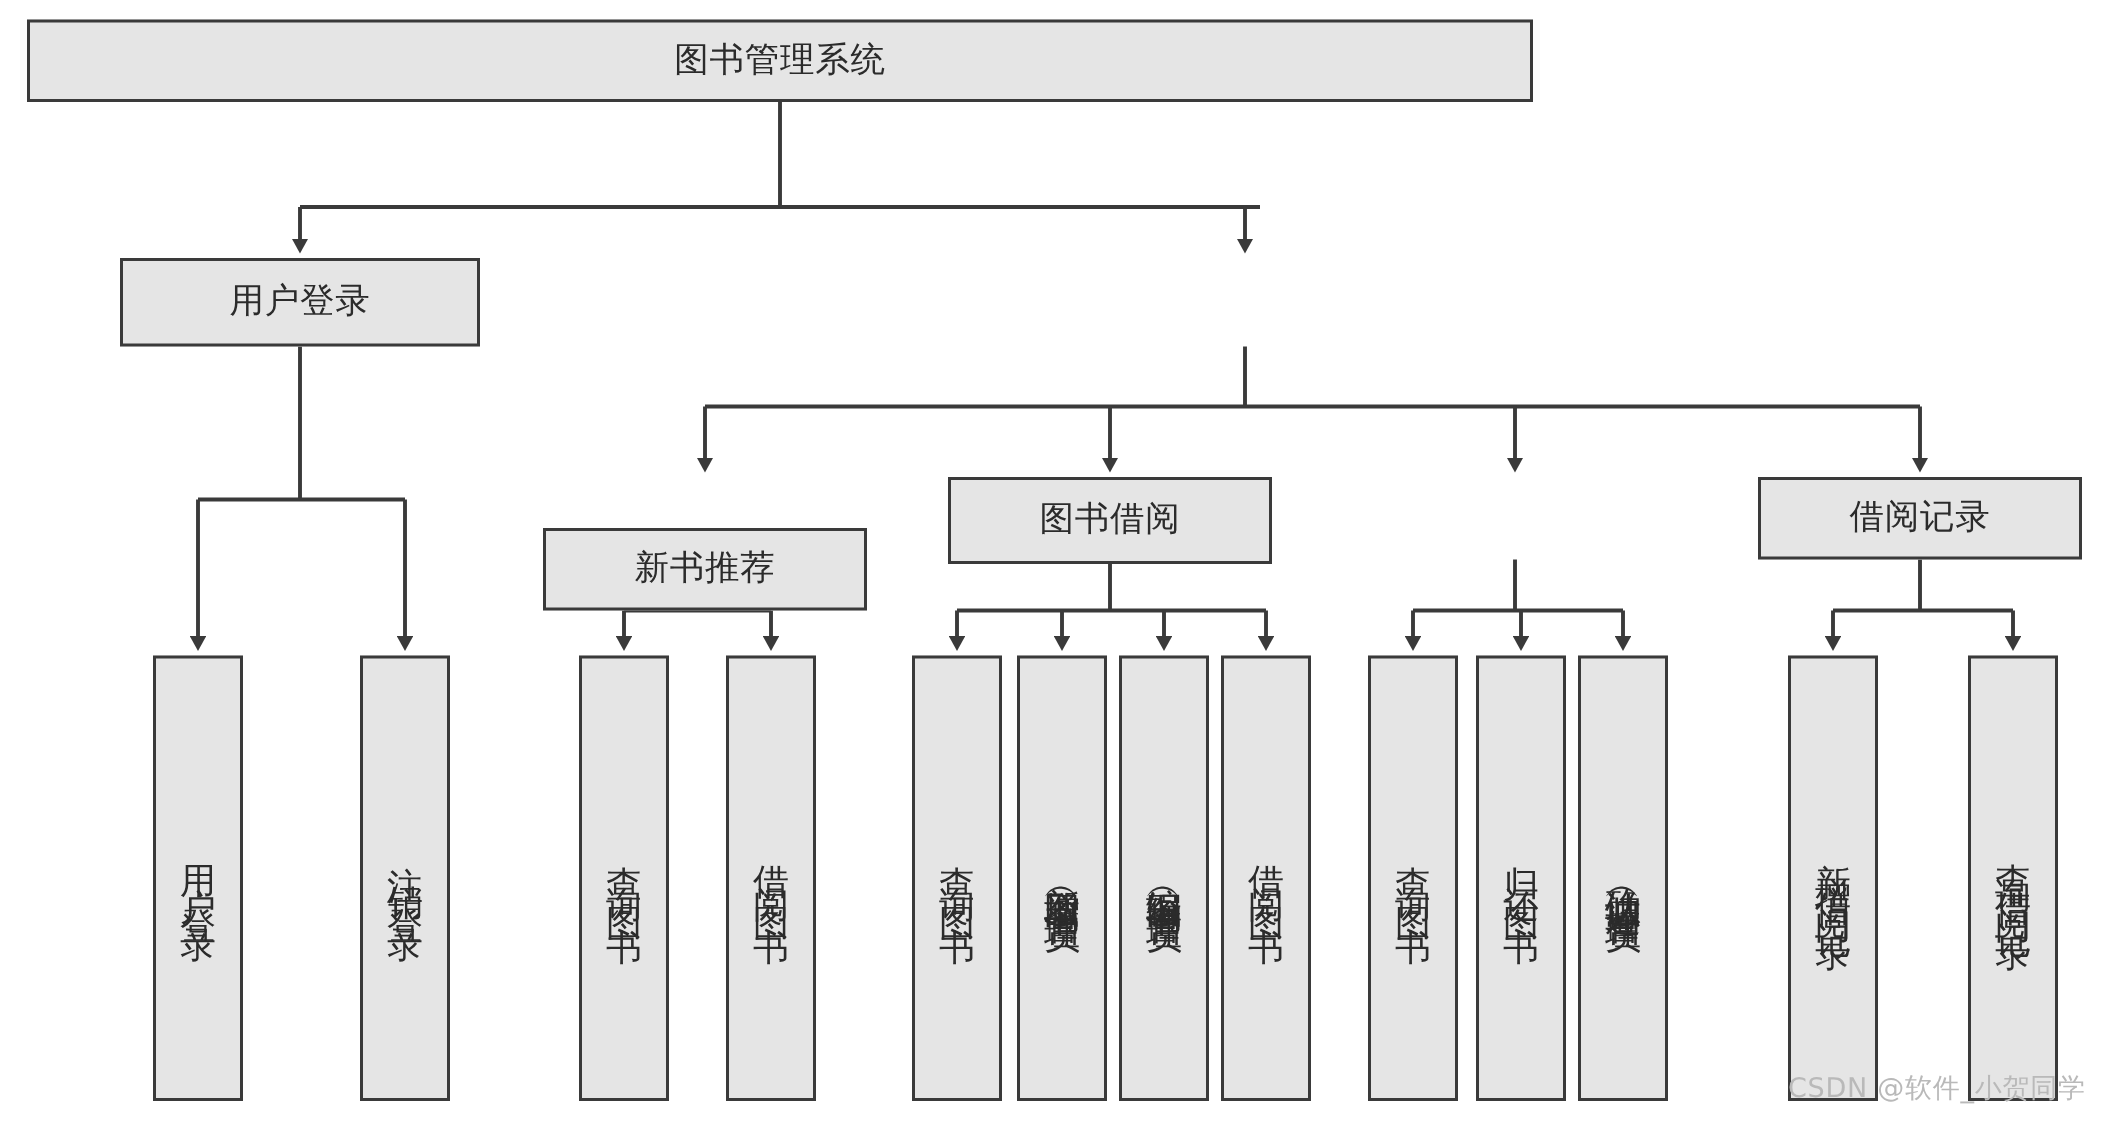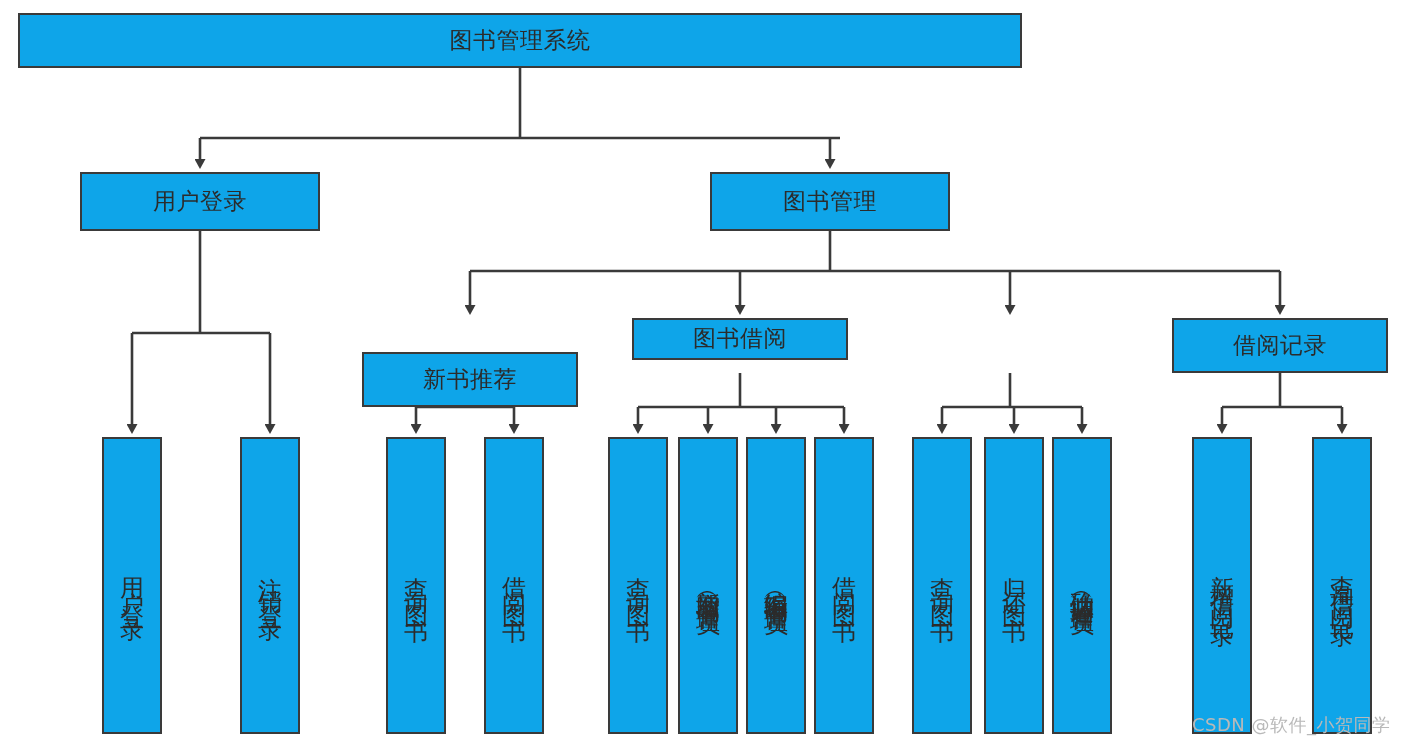--- a/index.html
+++ b/index.html
@@ -22,21 +22,21 @@
     left: 0;
     top: 0;
     width: 1405px;
     height: 747px;
     pointer-events: none;
   }
   .node {
     position: absolute;
     box-sizing: border-box;
     border: 2px solid #3a3a3a;
-    background: #0ea5e9;
+    background: #e5e5e5;
     display: flex;
     align-items: center;
     justify-content: center;
     color: #2b2b2b;
   }
   .node.horiz {
     font-size: 23px;
     line-height: 1.1;
     letter-spacing: 0.5px;
   }
@@ -109,24 +109,23 @@
       <path d="M1280,373 L1280,407"></path>
       <path d="M1222,407 L1342,407"></path>
       <path d="M1222,407 L1222,425" marker-end="url(#arrow)"></path>
       <path d="M1342,407 L1342,425" marker-end="url(#arrow)"></path>
     </g>
   </svg>
 
   <div class="node horiz" style="left: 18px; top: 13px; width: 1004px; height: 55px;">图书管理系统</div>
 
   <div class="node horiz" style="left: 80px; top: 172px; width: 240px; height: 59px;">用户登录</div>
-  <div class="node horiz" style="left: 710px; top: 172px; width: 240px; height: 59px;">图书管理</div>
 
   <div class="node horiz" style="left: 362px; top: 318px; width: 216px; height: 55px; margin-top: 34px;">新书推荐</div>
-  <div class="node horiz" style="left: 632px; top: 318px; width: 216px; height: 42px;">图书借阅</div>
+  <div class="node horiz" style="left: 632px; top: 318px; width: 216px; height: 58px;">图书借阅</div>
   <div class="node horiz" style="left: 1172px; top: 318px; width: 216px; height: 55px;">借阅记录</div>
 
   <div class="node vert" style="left: 102px; top: 437px; width: 60px; height: 297px; font-size: 24px; letter-spacing: 14px;">用户登录</div>
   <div class="node vert" style="left: 240px; top: 437px; width: 60px; height: 297px; font-size: 24px; letter-spacing: 14px;">注销登录</div>
   <div class="node vert" style="left: 386px; top: 437px; width: 60px; height: 297px; font-size: 24px; letter-spacing: 14px;">查询图书</div>
   <div class="node vert" style="left: 484px; top: 437px; width: 60px; height: 297px; font-size: 24px; letter-spacing: 14px;">借阅图书</div>
   <div class="node vert" style="left: 608px; top: 437px; width: 60px; height: 297px; font-size: 24px; letter-spacing: 14px;">查询图书</div>
   <div class="node vert" style="left: 678px; top: 437px; width: 60px; height: 297px; font-size: 24px; letter-spacing: 3px;">新增图书（管理员）</div>
   <div class="node vert" style="left: 746px; top: 437px; width: 60px; height: 297px; font-size: 24px; letter-spacing: 3px;">编辑图书（管理员）</div>
   <div class="node vert" style="left: 814px; top: 437px; width: 60px; height: 297px; font-size: 24px; letter-spacing: 14px;">借阅图书</div>

